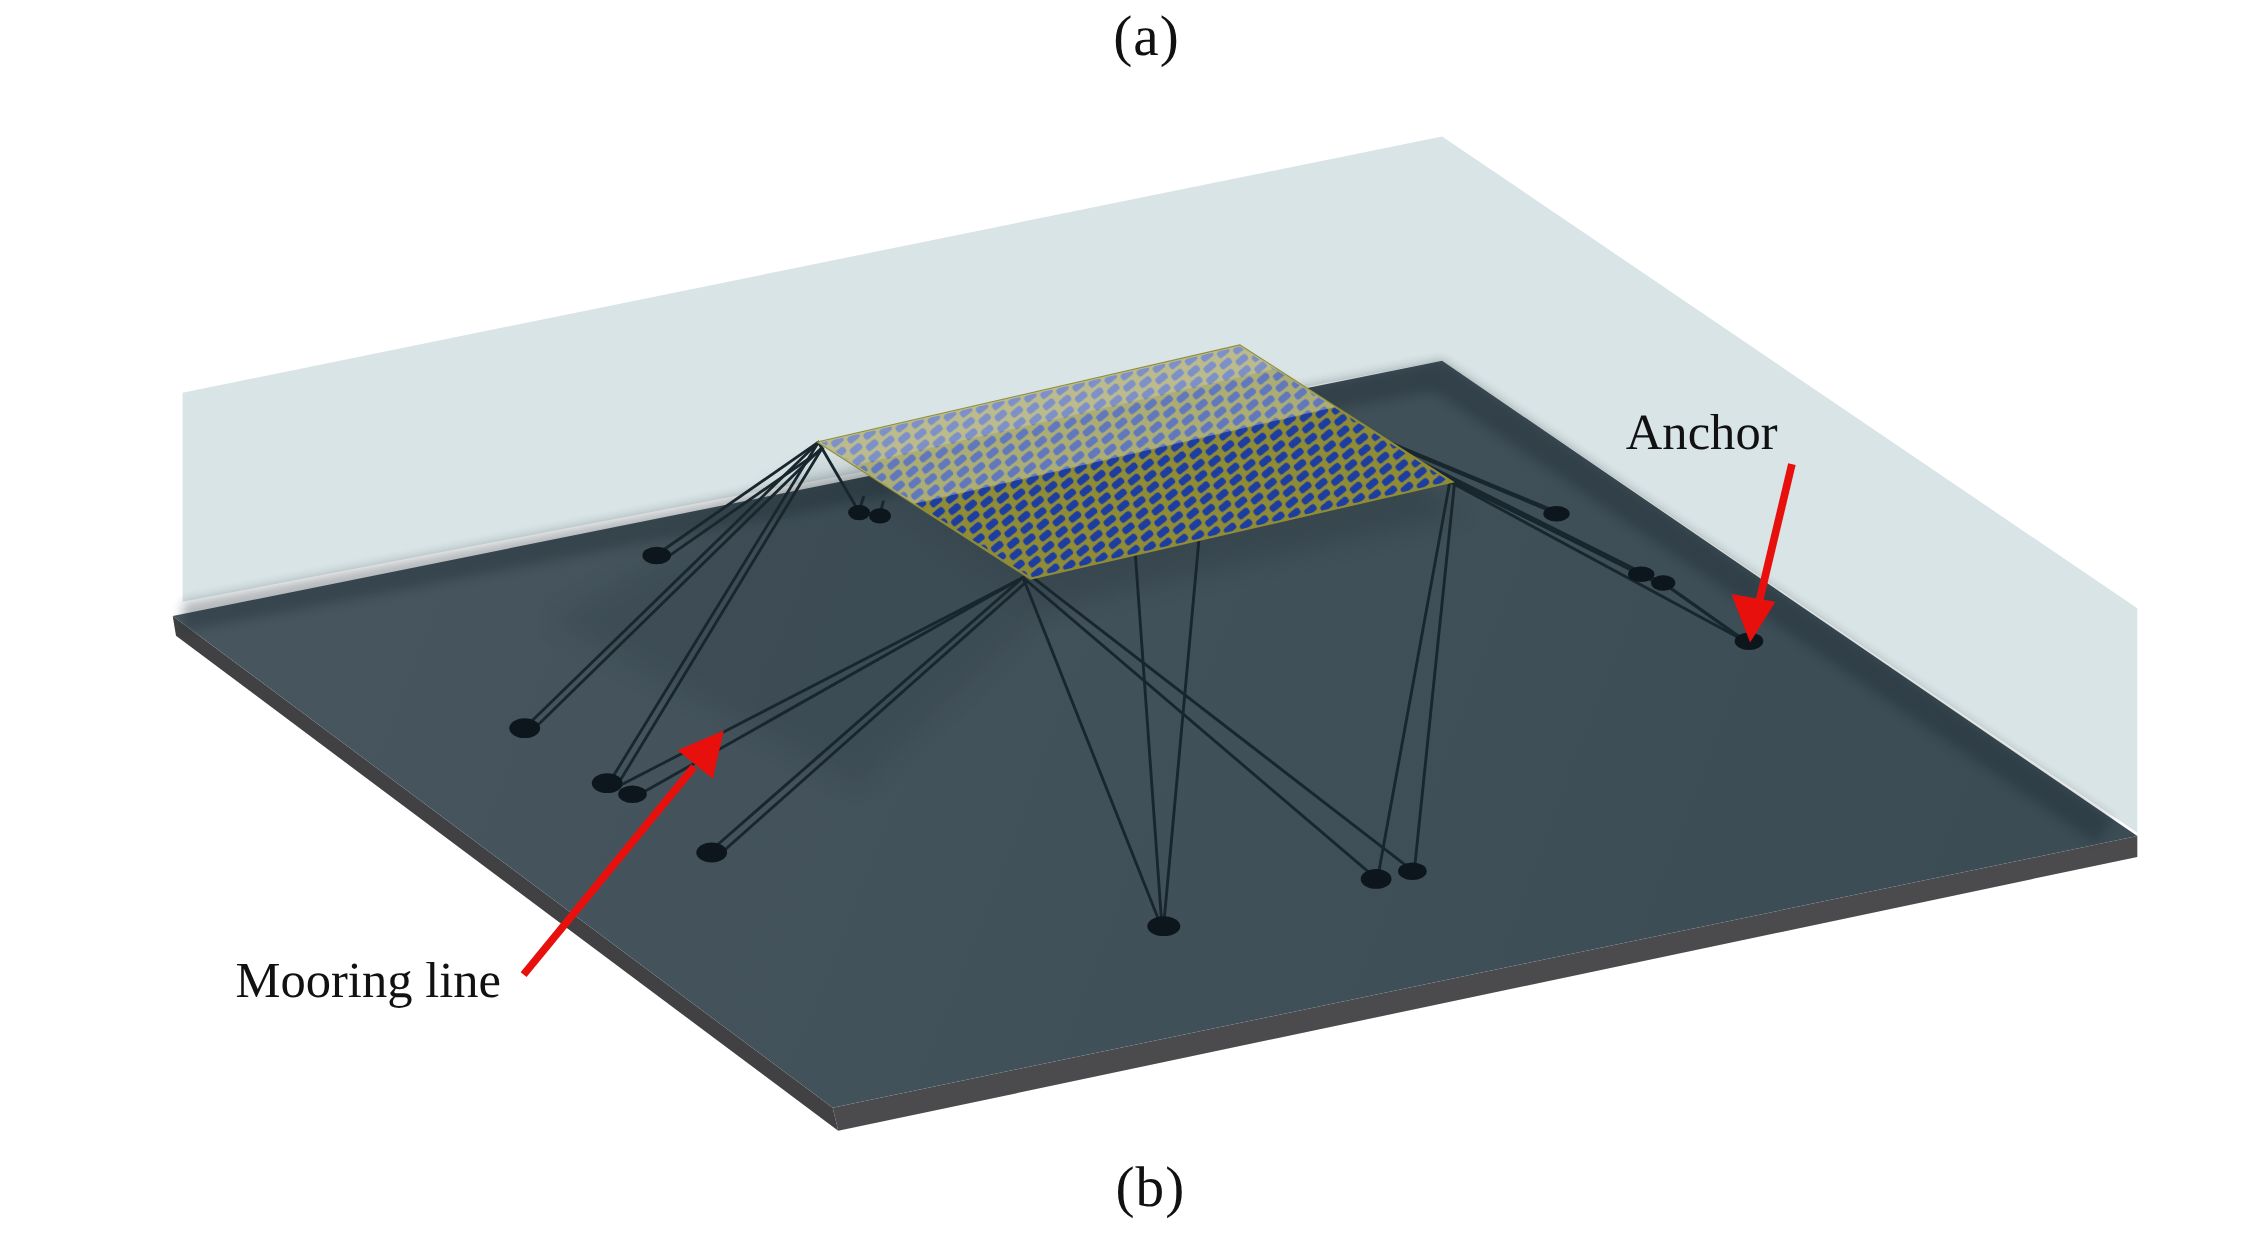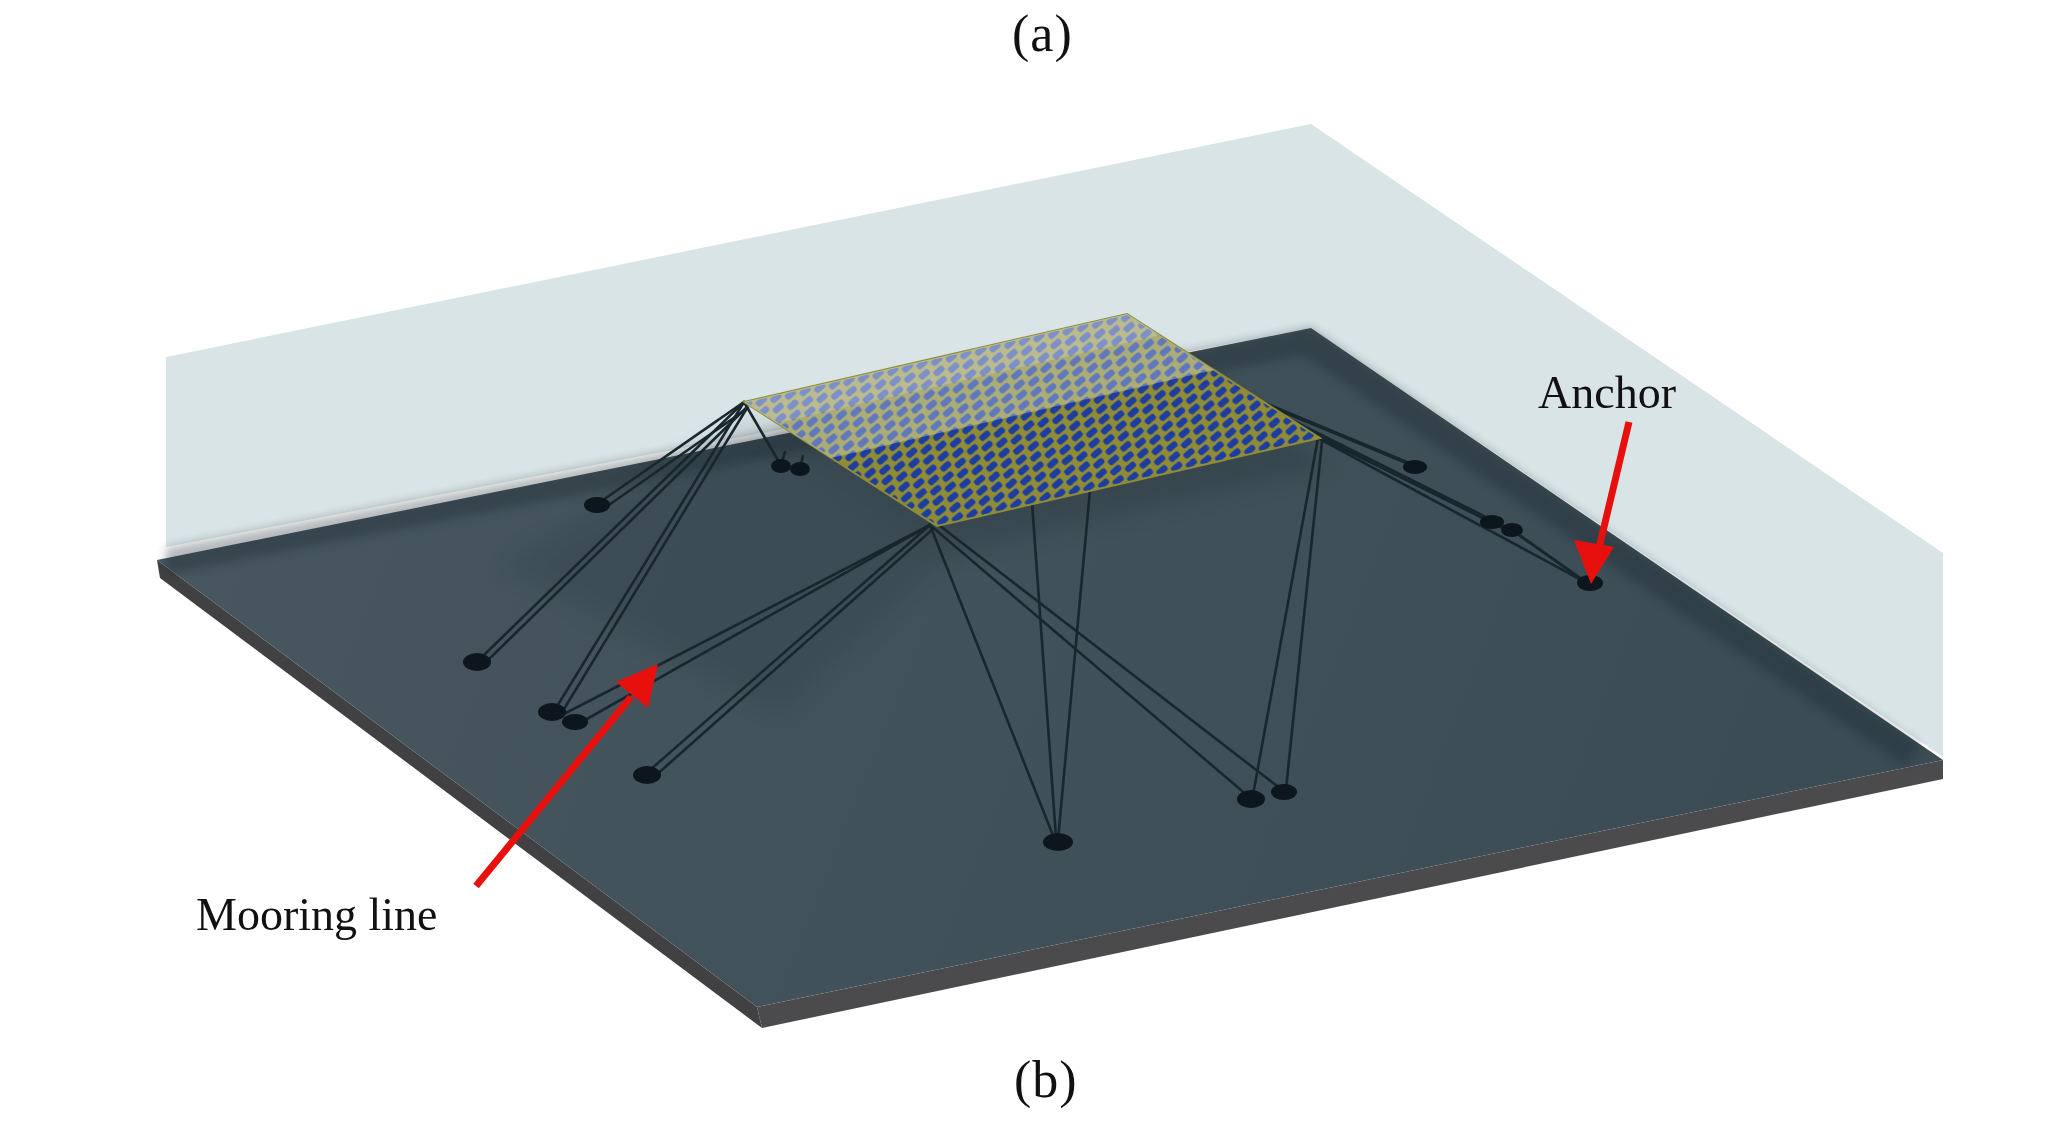--- a/index.html
+++ b/index.html
@@ -132,16 +132,16 @@
         <line x1="476" y1="886" x2="631" y2="697" stroke-width="7"></line>
         <polygon points="658,664 648,708 616,682" stroke="none"></polygon>
       </g>
     </g>
   </svg>
 
   <div class="fig-label" style="left:1012px;top:4px;">(a)</div>
 
   <div class="fig-label" style="left:1014px;top:1050px;">(b)</div>
 
-  <div class="annot-label" style="left:1538px;top:366px;">Anchor</div>
+  <div class="annot-label" style="left:1478px;top:366px;">Anchor</div>
 
-  <div class="annot-label" style="left:196px;top:864px;margin-top:24px;">Mooring line</div>
+  <div class="annot-label" style="left:214px;top:864px;">Mooring line</div>
 </div>
 
 </body></html>

